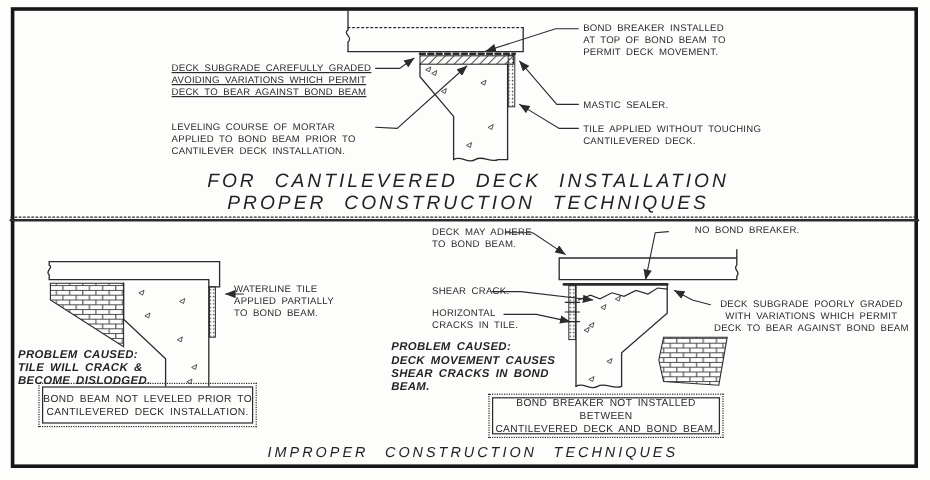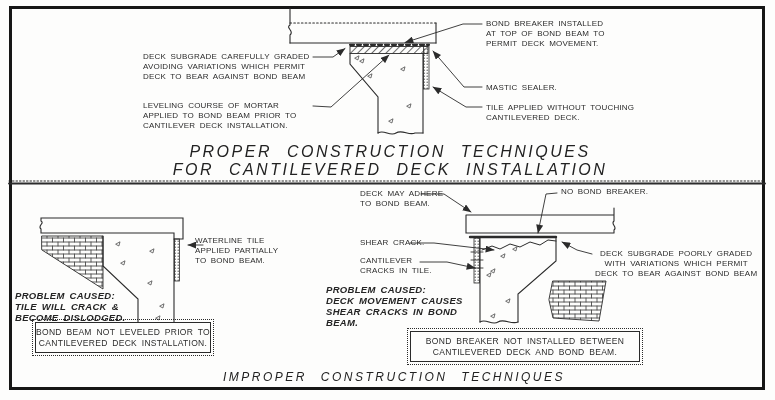--- a/index.html
+++ b/index.html
@@ -37,21 +37,21 @@
     position:absolute; z-index:2;
     border:1px solid #2a2a2a; outline:1px dotted #2a2a2a; outline-offset:2px;
     display:flex; align-items:center; justify-content:center; text-align:center;
     background:var(--paper);
   }
   .caption-box .txt {
     font-size:8.5px; line-height:11px; letter-spacing:.3px; word-spacing:2px;
     white-space:pre-line; color:var(--ink);
   }
   .box-left  { left:35px;  top:322px; width:176px; height:31px; }
-  .box-right { left:410px; top:331px; width:230px; height:31px; }
+  .box-right { left:410px; top:331px; width:190px; height:31px; }
 </style>
 </head>
 <body>
 
 <div class="frame"></div>
 
 <svg class="linework" width="775" height="400" viewBox="0 0 775 400" fill="none" stroke="currentColor" stroke-width="1.1" stroke-linecap="round">
   <defs>
     <marker id="arr" viewBox="0 0 10 8" refX="9.5" refY="4" markerWidth="9" markerHeight="7" orient="auto" markerUnits="userSpaceOnUse">
       <path d="M0,0 L10,4 L0,8 Z" fill="currentColor" stroke="none"></path>
@@ -164,54 +164,54 @@
     <g stroke-width="0.9">
       <polyline points="421,194 444,194 471,212" marker-end="url(#arr)"></polyline>
       <polyline points="557,193 546,194 538,233" marker-end="url(#arr)"></polyline>
       <polyline points="410,243 434,243 494,250" marker-end="url(#arr)"></polyline>
       <polyline points="420,262 447,262 475,268" marker-end="url(#arr)"></polyline>
       <polyline points="592,254 577,250 562,242" marker-end="url(#arr)"></polyline>
     </g>
   </g>
 </svg>
 
-<div class="lbl" style="left:143px; top:52px;">DECK SUBGRADE CAREFULLY GRADED
+<div class="lbl" style="left:143px; top:52px;text-decoration:underline;">DECK SUBGRADE CAREFULLY GRADED
 AVOIDING VARIATIONS WHICH PERMIT
 DECK TO BEAR AGAINST BOND BEAM</div>
 <div class="lbl" style="left:143px; top:101px;">LEVELING COURSE OF MORTAR
 APPLIED TO BOND BEAM PRIOR TO
 CANTILEVER DECK INSTALLATION.</div>
 <div class="lbl" style="left:486px; top:19px;">BOND BREAKER INSTALLED
 AT TOP OF BOND BEAM TO
 PERMIT DECK MOVEMENT.</div>
 <div class="lbl" style="left:486px; top:83px;">MASTIC SEALER.</div>
 <div class="lbl" style="left:486px; top:103px;">TILE APPLIED WITHOUT TOUCHING
 CANTILEVERED DECK.</div>
 
 <div class="title title-proper">
+  <div>FOR CANTILEVERED DECK INSTALLATION</div>
   <div>PROPER CONSTRUCTION TECHNIQUES</div>
-  <div>FOR CANTILEVERED DECK INSTALLATION</div>
 </div>
 
 <div class="lbl" style="left:195px; top:236px;">WATERLINE TILE
 APPLIED PARTIALLY
 TO BOND BEAM.</div>
 <div class="problem" style="left:15px; top:290px;">PROBLEM CAUSED:
 TILE WILL CRACK &amp;
 BECOME DISLODGED.</div>
 <div class="caption-box box-left">
   <div class="txt">BOND BEAM NOT LEVELED PRIOR TO
 CANTILEVERED DECK INSTALLATION.</div>
 </div>
 
 <div class="lbl" style="left:360px; top:189px;">DECK MAY ADHERE
 TO BOND BEAM.</div>
-<div class="lbl" style="left:561px; top:187px;">NO BOND BREAKER.</div>
+<div class="lbl" style="left:579px; top:187px;">NO BOND BREAKER.</div>
 <div class="lbl" style="left:360px; top:238px;">SHEAR CRACK.</div>
-<div class="lbl" style="left:360px; top:256px;">CANTILEVER
+<div class="lbl" style="left:360px; top:256px;">HORIZONTAL
 CRACKS IN TILE.</div>
 <div class="lbl" style="left:595px; top:249px;text-align:center;">DECK SUBGRADE POORLY GRADED
 WITH VARIATIONS WHICH PERMIT
 DECK TO BEAR AGAINST BOND BEAM</div>
 <div class="problem" style="left:326px; top:284px;">PROBLEM CAUSED:
 DECK MOVEMENT CAUSES
 SHEAR CRACKS IN BOND
 BEAM.</div>
 <div class="caption-box box-right">
   <div class="txt">BOND BREAKER NOT INSTALLED BETWEEN

